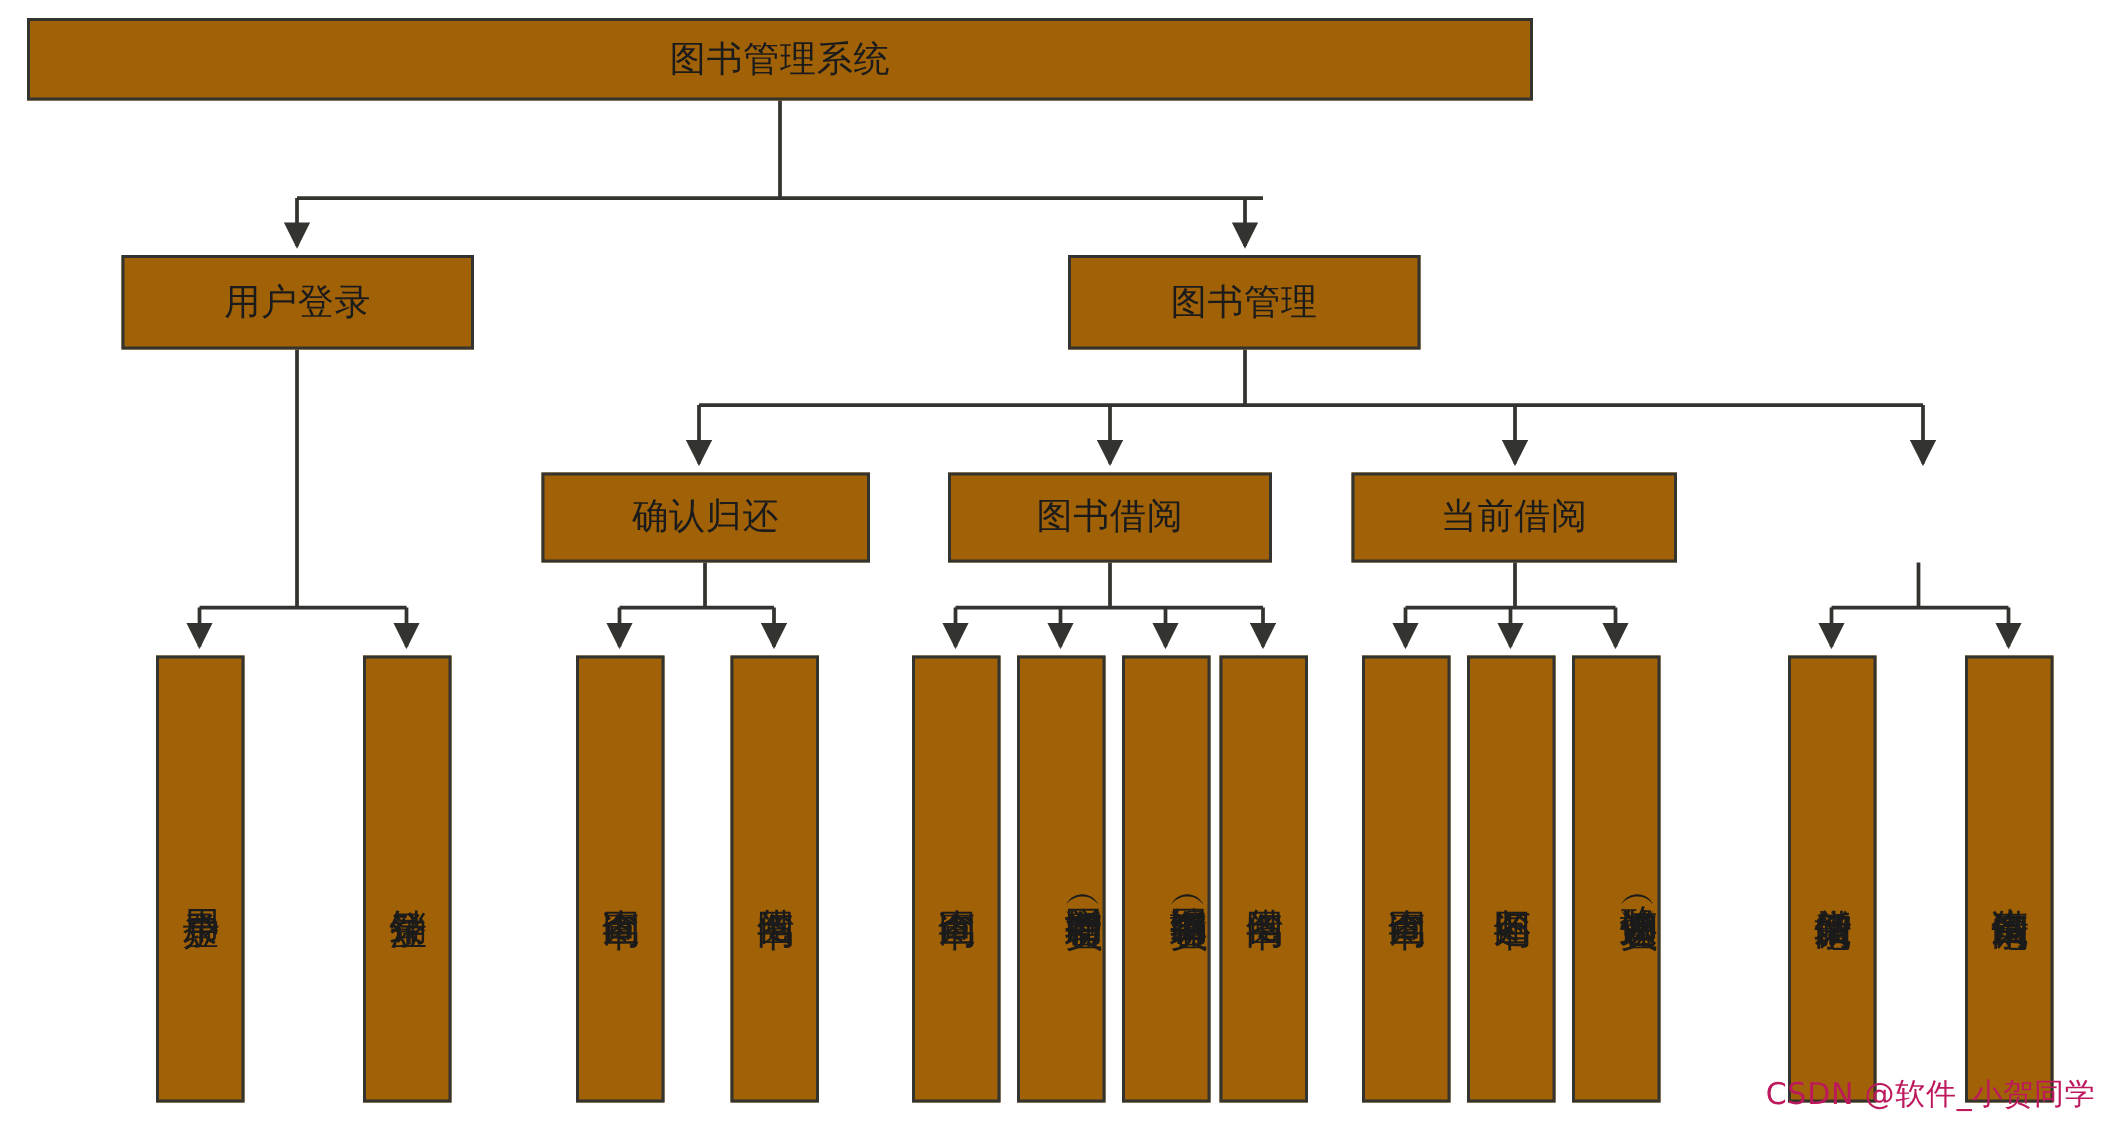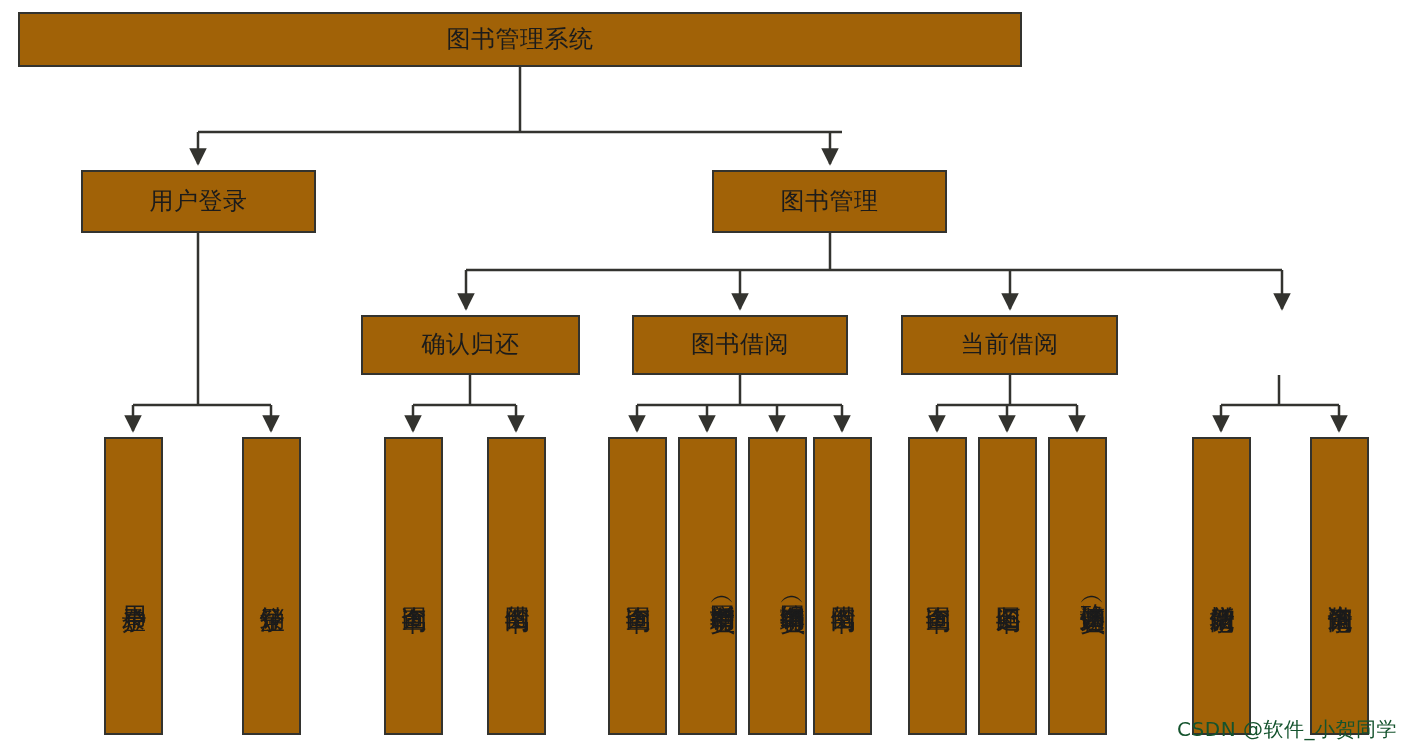--- a/index.html
+++ b/index.html
@@ -48,21 +48,21 @@
     white-space: nowrap;
   }
   .node.v.mid {
     align-items: center;
   }
   .watermark {
     position: absolute;
     right: 8px;
     bottom: 4px;
     font-size: 20px;
-    color: #14532d;
+    color: #be185d;
     white-space: nowrap;
     letter-spacing: 0.5px;
     text-align: center;
   }
 </style>
 </head>
 <body>
 
 <div id="canvas">
 

